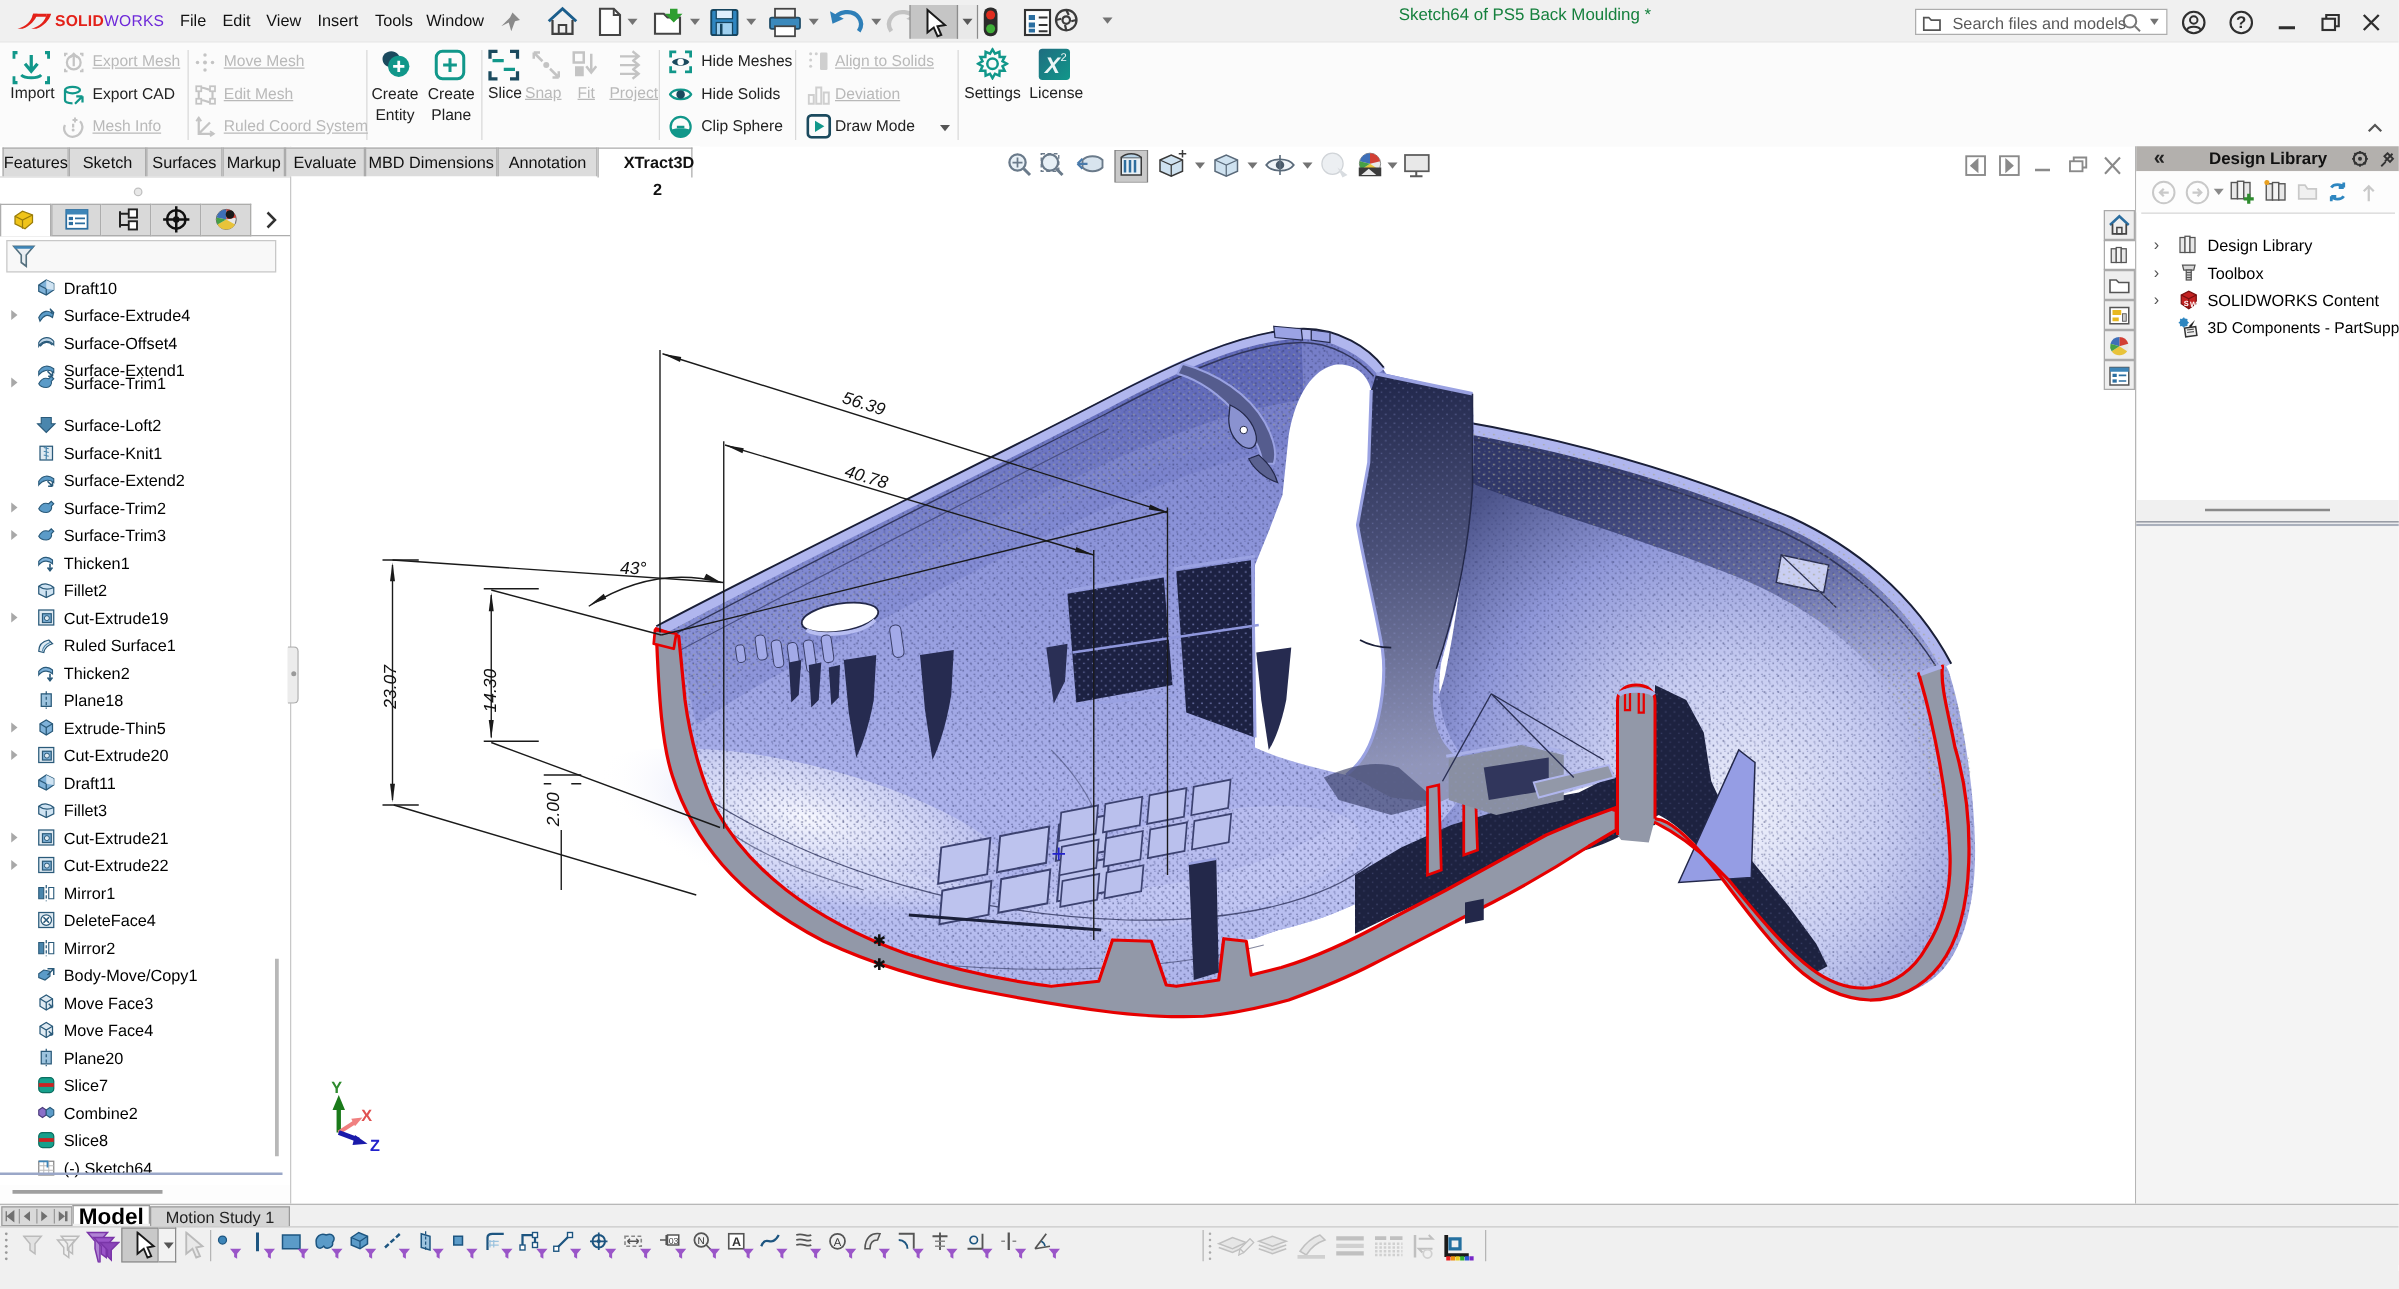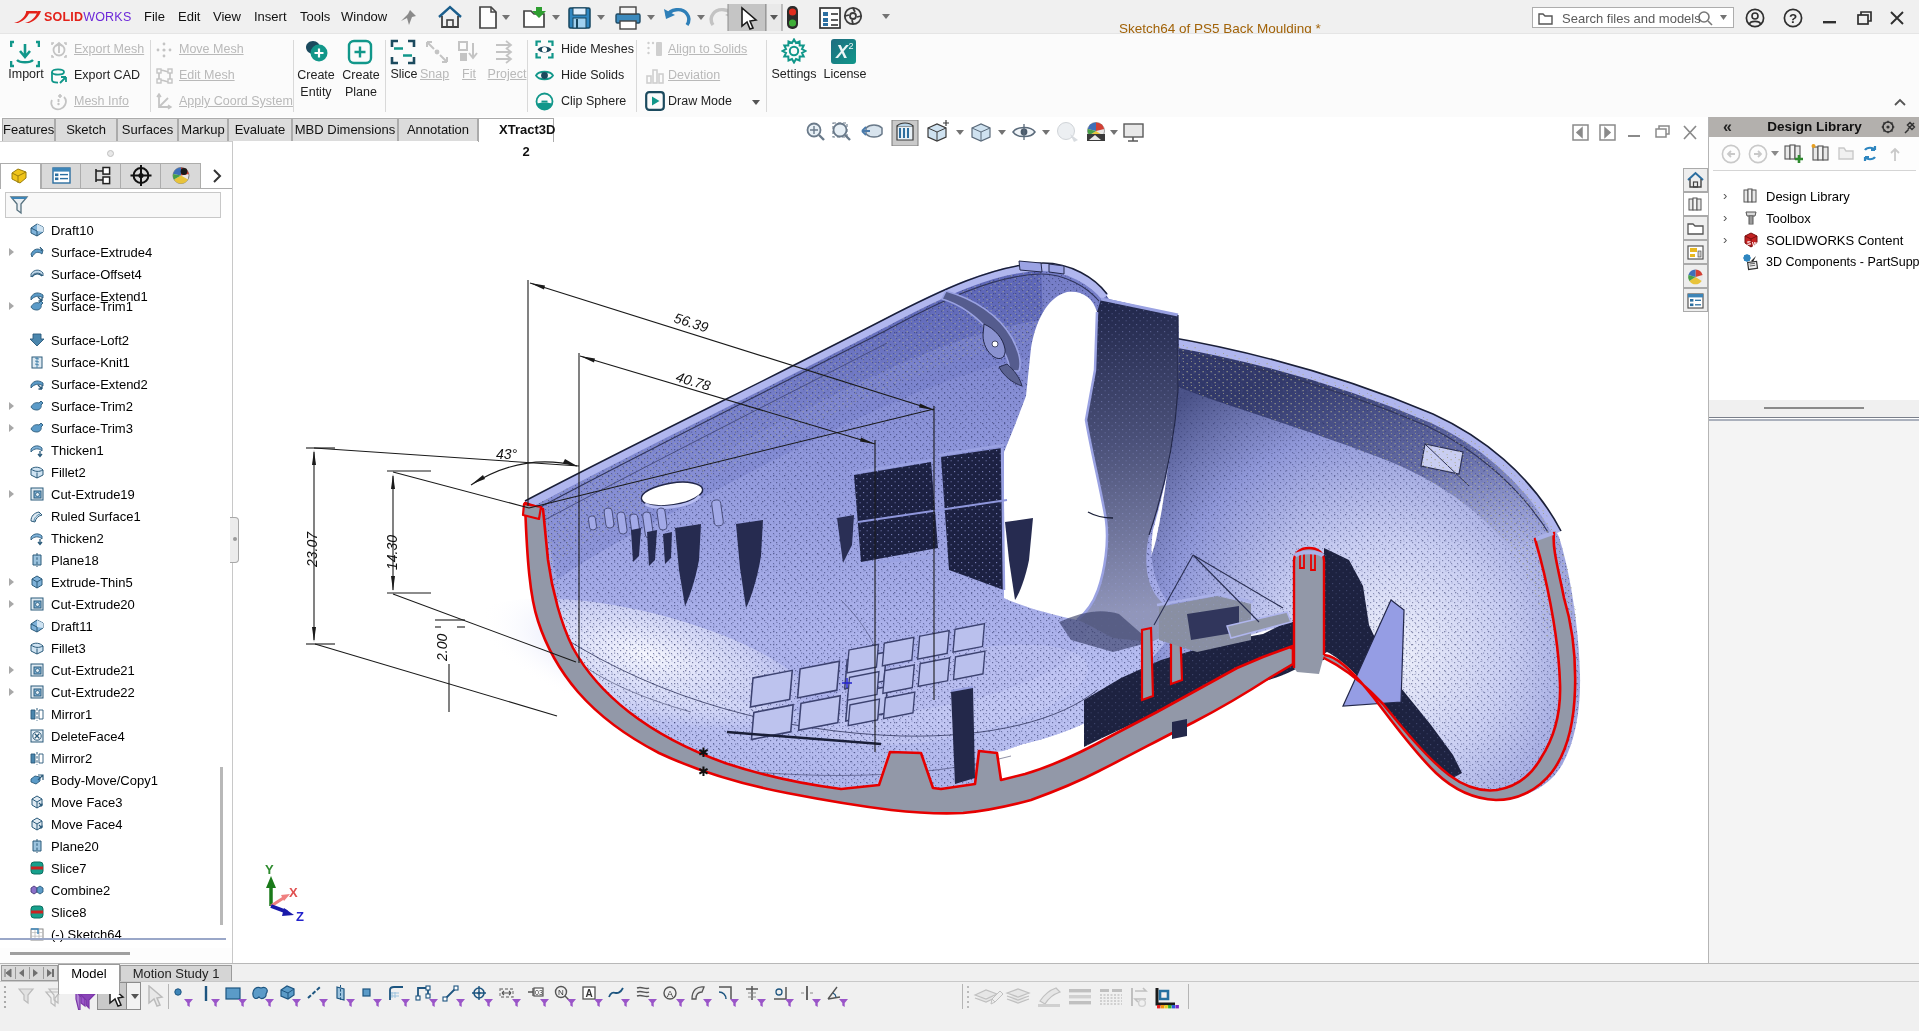--- a/index.html
+++ b/index.html
@@ -102,21 +102,21 @@
       <line x1="395" y1="10" x2="402" y2="10" stroke="#333" stroke-width="1.6"></line>
         <line x1="395" y1="16" x2="402" y2="16" stroke="#333" stroke-width="1.6"></line>
         <line x1="395" y1="21" x2="402" y2="21" stroke="#333" stroke-width="1.6"></line>
     </svg>
     <svg class="abs" style="left:840px;top:6px" width="60" height="22" viewBox="0 0 60 22">
       <circle cx="13" cy="10" r="8.2" fill="none" stroke="#3c3c3c" stroke-width="1.8"></circle>
       <circle cx="13" cy="10" r="3" fill="none" stroke="#3c3c3c" stroke-width="1.8"></circle>
       <path d="M13 2 L15 6 M21 10 L17 11 M13 18 L12 14 M5 10 L9 9" stroke="#3c3c3c" stroke-width="1.8"></path>
       <path d="M42 8 L50 8 L46 13 Z" fill="#737373"></path>
     </svg>
-    <div class="abs" style="left:1119px;top:21px;font-size:13.5px;color:#a16207">Sketch64 of PS5 Back Moulding *</div>
+    <div class="abs" style="left:1119px;top:4px;font-size:13.5px;color:#15803d">Sketch64 of PS5 Back Moulding *</div>
 
     <div class="abs" style="left:1532px;top:7px;width:202px;height:21px;background:#fff;border:1px solid #adadad"></div>
     <svg class="abs" style="left:1538px;top:10px" width="190" height="16" viewBox="0 0 190 16">
       <path d="M1 4 L1 14 L14 14 L14 6 L7 6 L5 4 Z" fill="none" stroke="#555" stroke-width="1.4"></path>
       <circle cx="166" cy="7" r="5" fill="none" stroke="#777" stroke-width="1.6"></circle>
       <line x1="170" y1="11" x2="174" y2="15" stroke="#777" stroke-width="1.6"></line>
       <path d="M182 5 L189 5 L185.5 10 Z" fill="#737373"></path>
     </svg>
     <div class="abs" style="left:1562px;top:11px;font-size:13px;color:#5a5a5a">Search files and models</div>
     <svg class="abs" style="left:1745px;top:8px" width="170" height="20" viewBox="0 0 170 20">
@@ -180,21 +180,21 @@
         <rect x="2" y="2" width="4" height="4" fill="#fbfbfb" stroke="#c4c4c4" stroke-width="1.4"></rect>
         <rect x="13" y="2" width="4" height="4" fill="#fbfbfb" stroke="#c4c4c4" stroke-width="1.4"></rect>
         <rect x="2" y="12" width="4" height="4" fill="#fbfbfb" stroke="#c4c4c4" stroke-width="1.4"></rect>
         <rect x="13" y="12" width="4" height="4" fill="#fbfbfb" stroke="#c4c4c4" stroke-width="1.4"></rect>
       </svg>
     <div class="rlabel dis" style="left:179px;top:34px">Edit Mesh</div>
     <svg class="abs" style="left:155px;top:59px" width="18" height="18" viewBox="0 0 18 18">
         <path d="M4 2 L4 14 L16 14 M4 14 L13 5" fill="none" stroke="#c4c4c4" stroke-width="1.8"></path>
         <path d="M2 4 L4 1 L6 4 M13 12 L16 14 L13 16" fill="none" stroke="#c4c4c4" stroke-width="1.5"></path>
       </svg>
-    <div class="rlabel dis" style="left:179px;top:60px">Apply Coord System</div>
+    <div class="rlabel dis" style="left:179px;top:60px">Ruled Coord System</div>
 
     <svg class="abs" style="left:303px;top:5px" width="28" height="26" viewBox="0 0 28 26">
       <path d="M10 2 C14 2 17 5 17 9 C17 12 15 15 11 15 C6 15 3 12 3 8 C3 5 6 2 10 2 Z" fill="#1b4a5e"></path>
       <circle cx="16" cy="14" r="8.5" fill="#11978a"></circle>
       <path d="M16 9.5 L16 18.5 M11.5 14 L20.5 14" stroke="#fff" stroke-width="2.2"></path>
     </svg>
     <div class="rlabel" style="left:290px;top:33px;width:52px;text-align:center;line-height:17px">Create<br>Entity</div>
     <svg class="abs" style="left:347px;top:5px" width="26" height="26" viewBox="0 0 26 26">
       <rect x="2" y="2" width="22" height="22" rx="5" fill="none" stroke="#11978a" stroke-width="2.4"></rect>
       <path d="M13 7.5 L13 18.5 M7.5 13 L18.5 13" stroke="#11978a" stroke-width="2.4"></path>
@@ -1042,21 +1042,21 @@
     <svg class="abs" style="left:2px;top:3px" width="56" height="12" viewBox="0 0 56 12">
       <path d="M3 2 L3 10 M9 2 L4 6 L9 10 Z" fill="#707070" stroke="#707070"></path>
       <path d="M22 2 L17 6 L22 10 Z" fill="#707070"></path>
       <path d="M31 2 L36 6 L31 10 Z" fill="#707070"></path>
       <path d="M45 2 L50 6 L45 10 Z" fill="#707070"></path>
         <path d="M51 2 L51 10" stroke="#707070" stroke-width="2"></path>
       <line x1="13.5" y1="0" x2="13.5" y2="12" stroke="#9a9a9a" stroke-width="1"></line>
         <line x1="27.5" y1="0" x2="27.5" y2="12" stroke="#9a9a9a" stroke-width="1"></line>
         <line x1="41.5" y1="0" x2="41.5" y2="12" stroke="#9a9a9a" stroke-width="1"></line>
     </svg>
-    <div class="abs" style="left:58px;top:0;width:62px;height:30px;background:#fff;border:1px solid #9a9a9a;border-bottom:none;font-size:13px;font-weight:normal;text-align:center;line-height:17px;z-index:2">Model</div>
+    <div class="abs" style="left:58px;top:0;width:62px;height:15px;background:#fff;border:1px solid #9a9a9a;border-bottom:none;font-size:18px;font-weight:bold;text-align:center;line-height:17px;z-index:2">Model</div>
     <div class="abs" style="left:120px;top:1px;width:112px;height:17px;background:#d5d5d5;border:1px solid #9a9a9a;font-size:13px;text-align:center;line-height:16px;color:#222">Motion Study 1</div>
   </div>
   <div id="sketchbar">
     <div class="abs" style="left:0;top:0;width:1919px;height:1px;background:#c8c8c8"></div>
     <svg class="abs" style="left:2px;top:3px" width="8" height="26" viewBox="0 0 8 26">
         <circle cx="3" cy="3" r="1.1" fill="#999"></circle>
         <circle cx="3" cy="8" r="1.1" fill="#999"></circle>
         <circle cx="3" cy="13" r="1.1" fill="#999"></circle>
         <circle cx="3" cy="18" r="1.1" fill="#999"></circle>
         <circle cx="3" cy="23" r="1.1" fill="#999"></circle>

